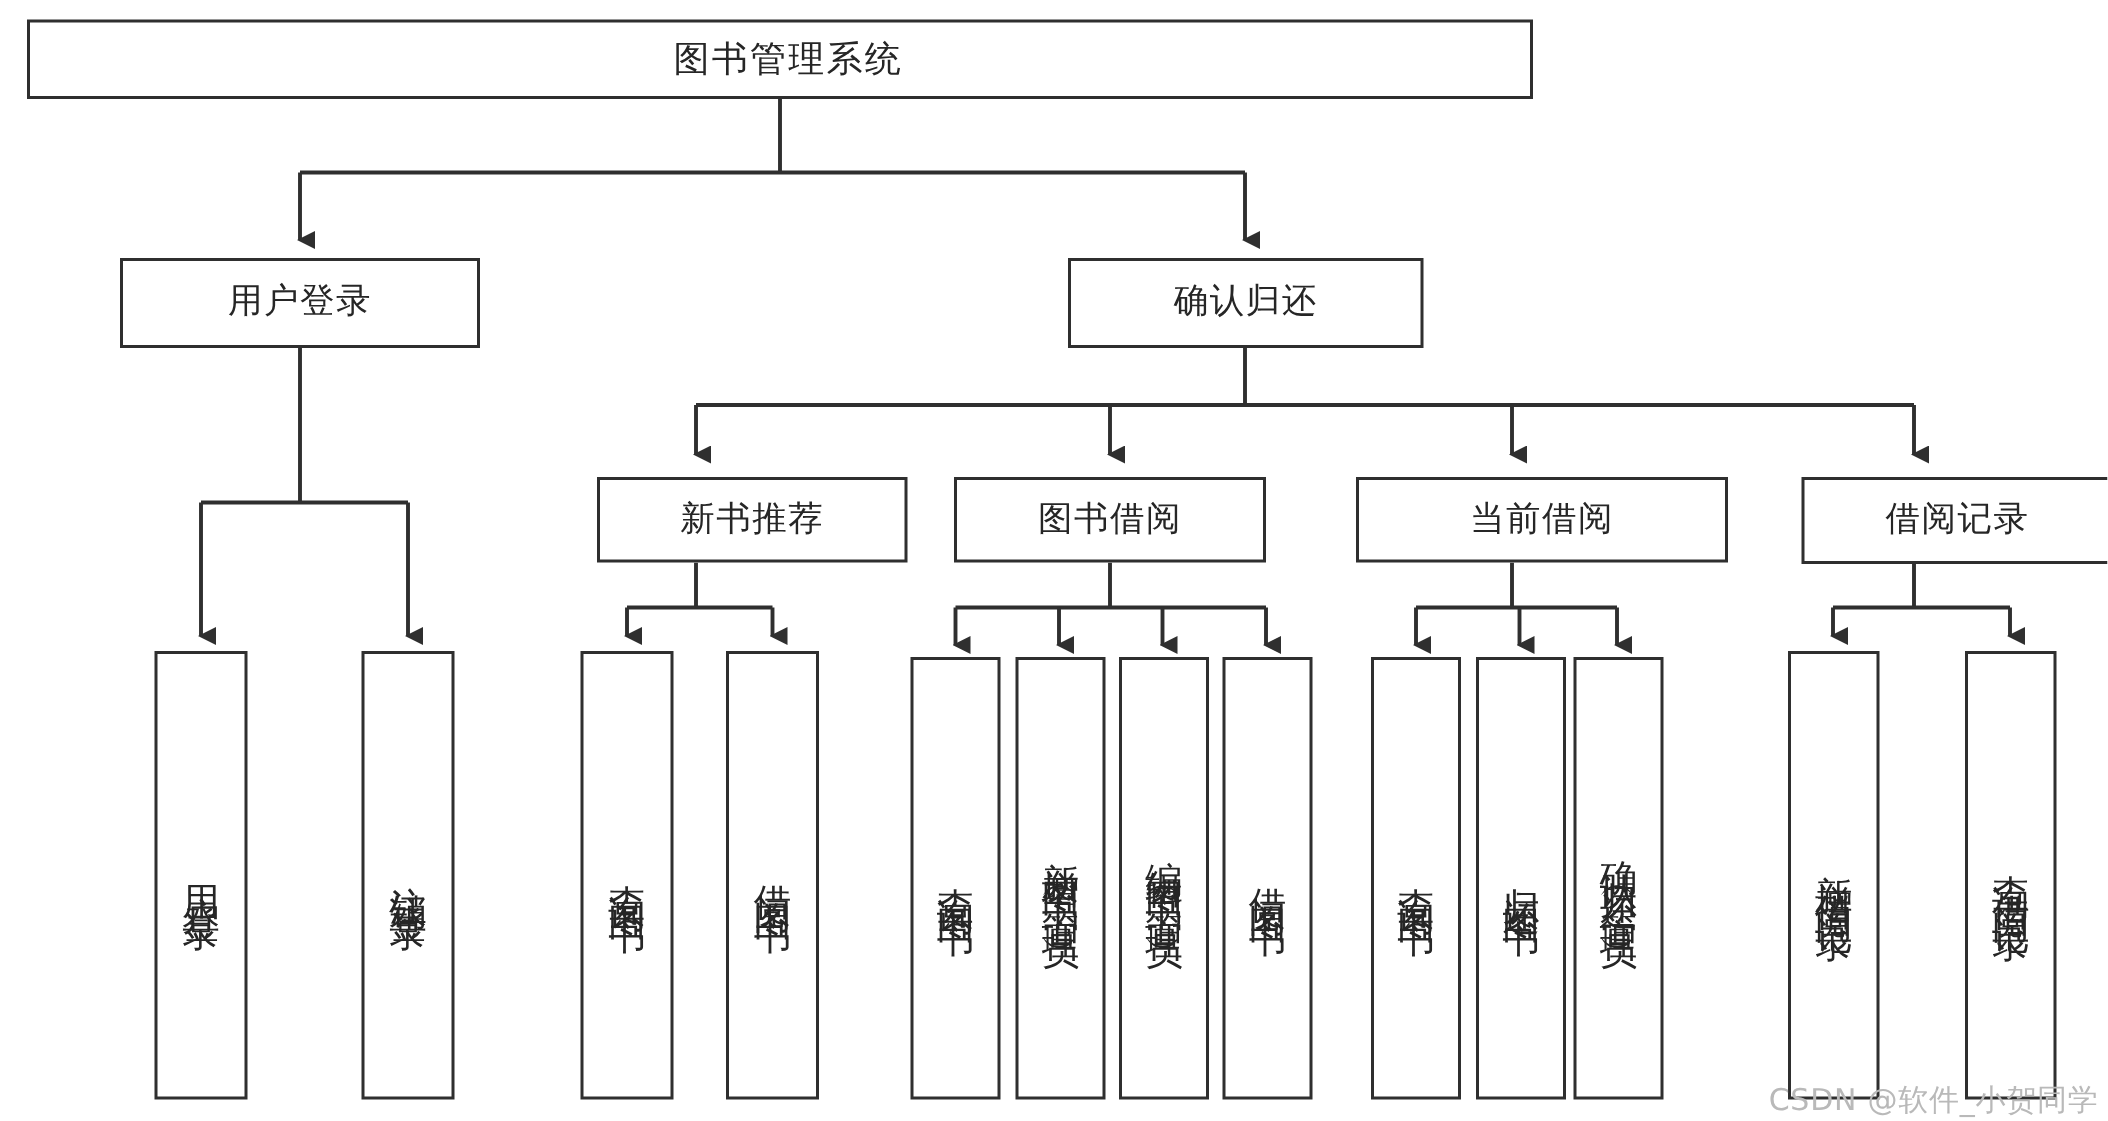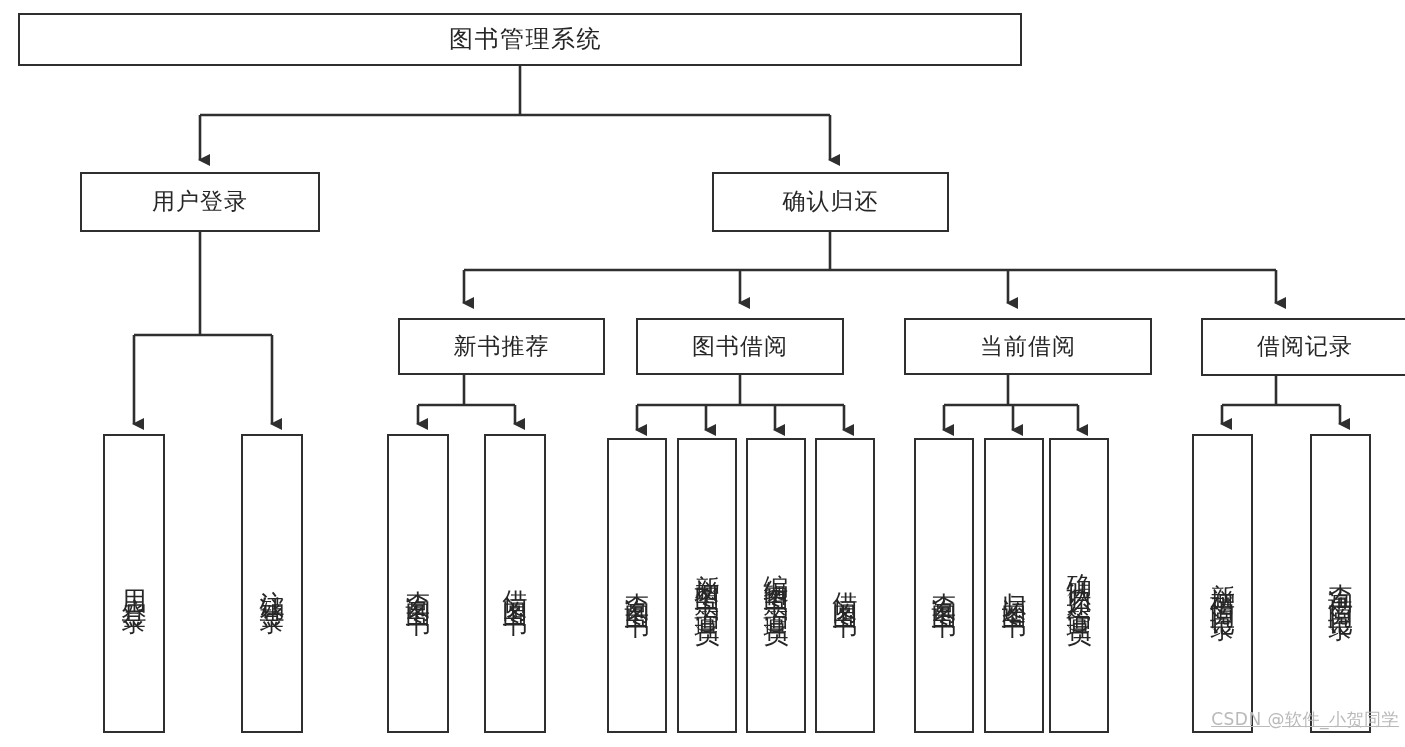--- a/index.html
+++ b/index.html
@@ -63,27 +63,26 @@
     text-orientation: upright;
     font-size: 25px;
     line-height: 1.08;
     letter-spacing: 7px;
     white-space: nowrap;
     max-height: 100%;
   }
   .watermark {
     position: absolute;
     right: 6px;
-    bottom: 16px;
-    font-size: 17px;
+    bottom: 0;
+    font-size: 20px;
     color: #b9b9b9;
     letter-spacing: 0.5px;
     white-space: nowrap;
     font-family: "DejaVu Sans", "Liberation Sans", sans-serif;
-    text-decoration: underline;
   }
 </style>
 </head>
 <body>
 
 <div id="canvas">
 
   <svg class="wires" viewBox="0 0 1405 747">
     <defs>
       <marker id="arrow" viewBox="0 0 12 12" refX="6" refY="10" markerWidth="12" markerHeight="12" orient="auto-start-reverse" markerUnits="userSpaceOnUse">

